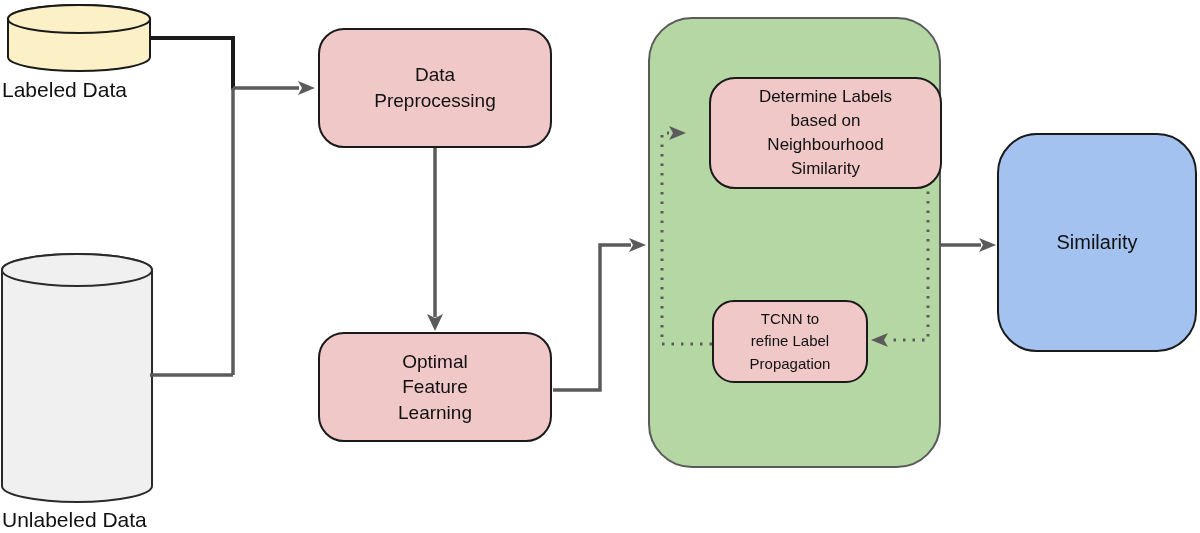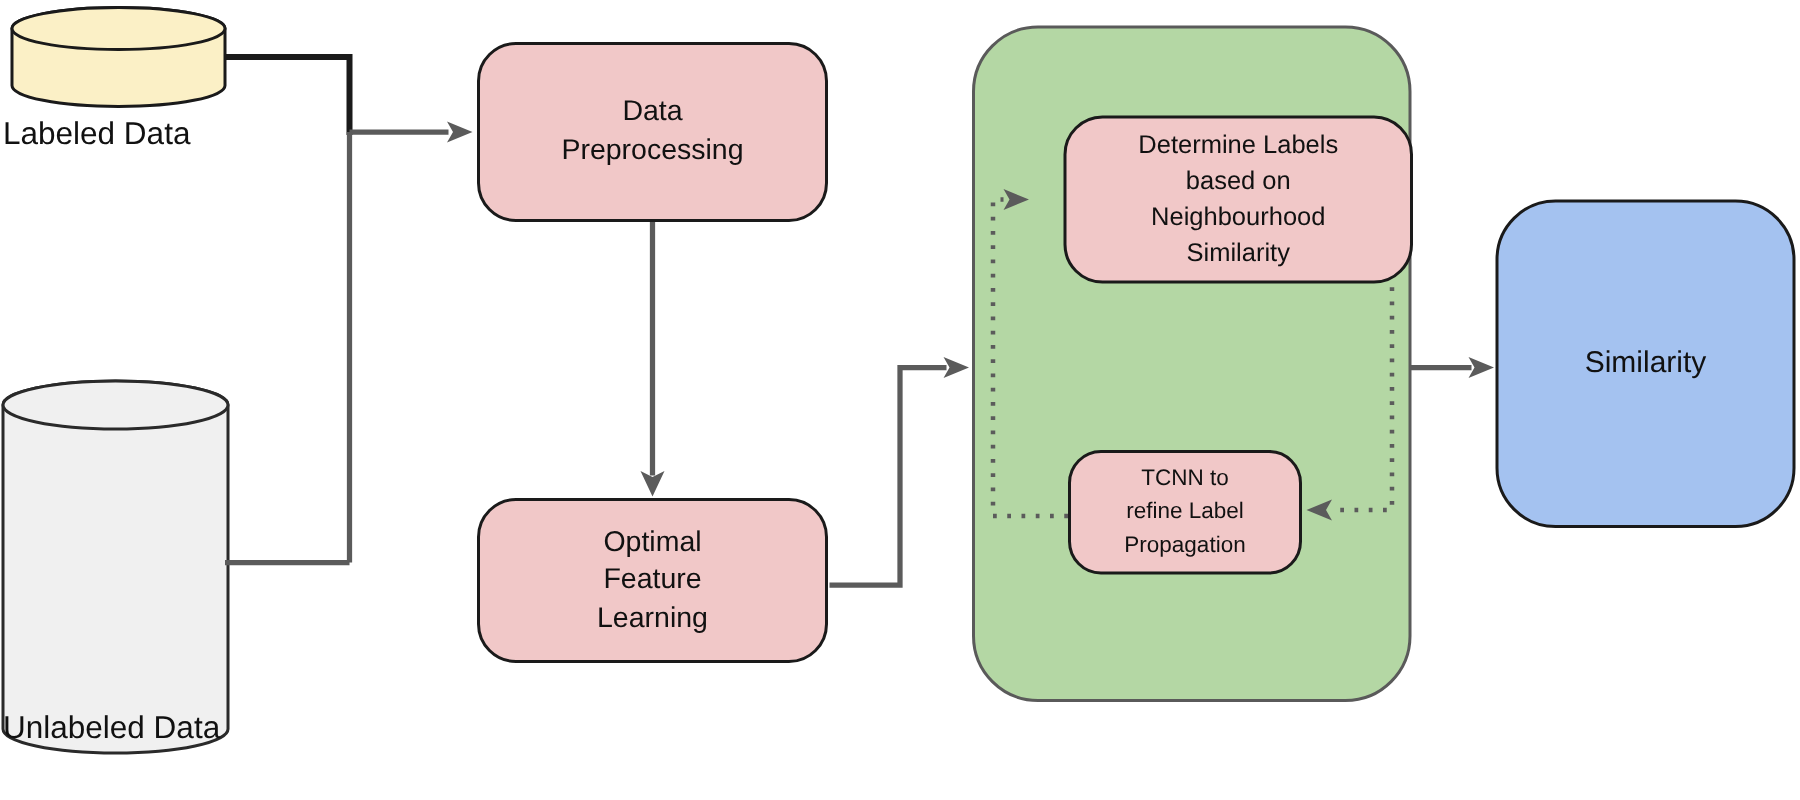--- a/index.html
+++ b/index.html
@@ -71,21 +71,21 @@
     background: var(--blue-fill, #A4C2F0);
     border: 2px solid var(--border-dark, #1a1a1a);
   }
   .cyl-label {
     position: absolute;
     font-size: 21px;
     z-index: 3;
     white-space: nowrap;
   }
   #label-labeled { left: 2px; top: 78px; }
-  #label-unlabeled { left: 2px; top: 474px; }
+  #label-unlabeled { left: 2px; top: 508px; }
   .ln { fill: none; stroke: var(--line-gray, #5b5b5b); stroke-width: 3.5; }
   .ln.black { stroke: var(--line-black, #1a1a1a); stroke-width: 4; }
   .ln.dotted { stroke-dasharray: 2.5 7; stroke-width: 3; }
   .head { fill: var(--line-gray, #5b5b5b); stroke: none; }
   .cyl-yellow { fill: var(--yellow-fill, #FBF0C6); stroke: #1a1a1a; stroke-width: 2; }
   .cyl-gray { fill: var(--gray-fill, #F0F0F0); stroke: #2a2a2a; stroke-width: 2; }
 </style>
 </head>
 <body>
 

